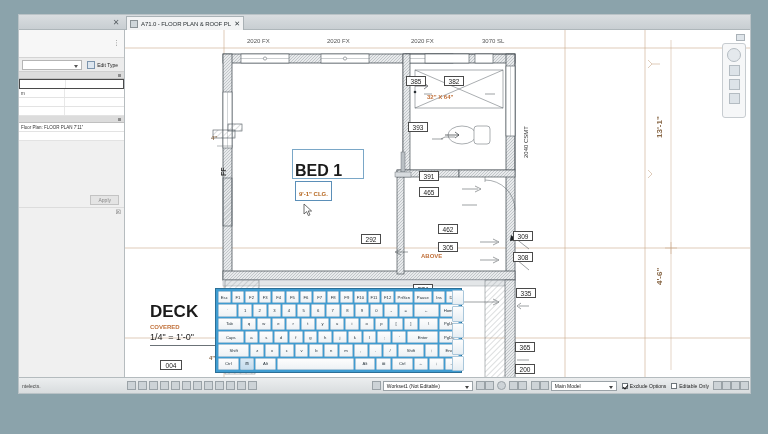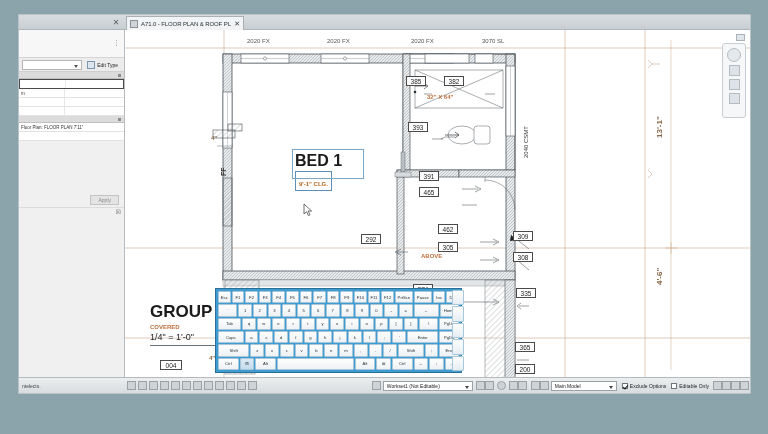--- a/index.html
+++ b/index.html
@@ -385,32 +385,32 @@
         <g stroke="#c9a98c" stroke-width="0.6" fill="none">
           <path d="M523 30 L527 34 M523 38 L527 34 M527 34 L535 34"></path>
           <path d="M523 140 L527 144 M523 148 L527 144"></path>
         </g>
 
         <g stroke="#6b7277" stroke-width="0.5">
           <line x1="92" y1="116" x2="108" y2="116"></line>
         </g>
       </svg>
 
-      <div style="position:absolute;left:170px;top:122px;">
+      <div style="position:absolute;left:170px;top:132px;">
         <div class="room-name" style="font-size:16px;">BED 1</div>
         <div style="border:0.7px solid #5b8fb8;display:inline-block;padding:0 3px;margin-top:1px;">
           <span class="clg">9'-1" CLG.</span>
         </div>
       </div>
 
       <div style="position:absolute;left:167px;top:119px;width:72px;height:30px;border:0.6px solid #7aa7c7;"></div>
 
 
       <div style="position:absolute;left:25px;top:272px;">
-        <div class="room-name" style="font-size:17px;">GROUP</div>
+        <div class="room-name" style="font-size:17px;">DECK</div>
         <div class="ortxt" style="margin-top:2px;">COVERED</div>
         <div style="font-size:9px;color:#1b1b1b;margin-top:2px;">1/4" = 1'-0"</div>
         <div style="width:84px;height:1px;background:#6b7277;margin-top:3px;"></div>
       </div>
       <div class="tag" style="left:35px;top:330px;width:22px;">004</div>
 
       <div style="position:absolute;left:122px;top:8px;font-size:6px;color:#555;">2020 FX</div>
       <div style="position:absolute;left:202px;top:8px;font-size:6px;color:#555;">2020 FX</div>
       <div style="position:absolute;left:286px;top:8px;font-size:6px;color:#555;">2020 FX</div>
       <div style="position:absolute;left:357px;top:8px;font-size:6px;color:#555;">3070 SL</div>

